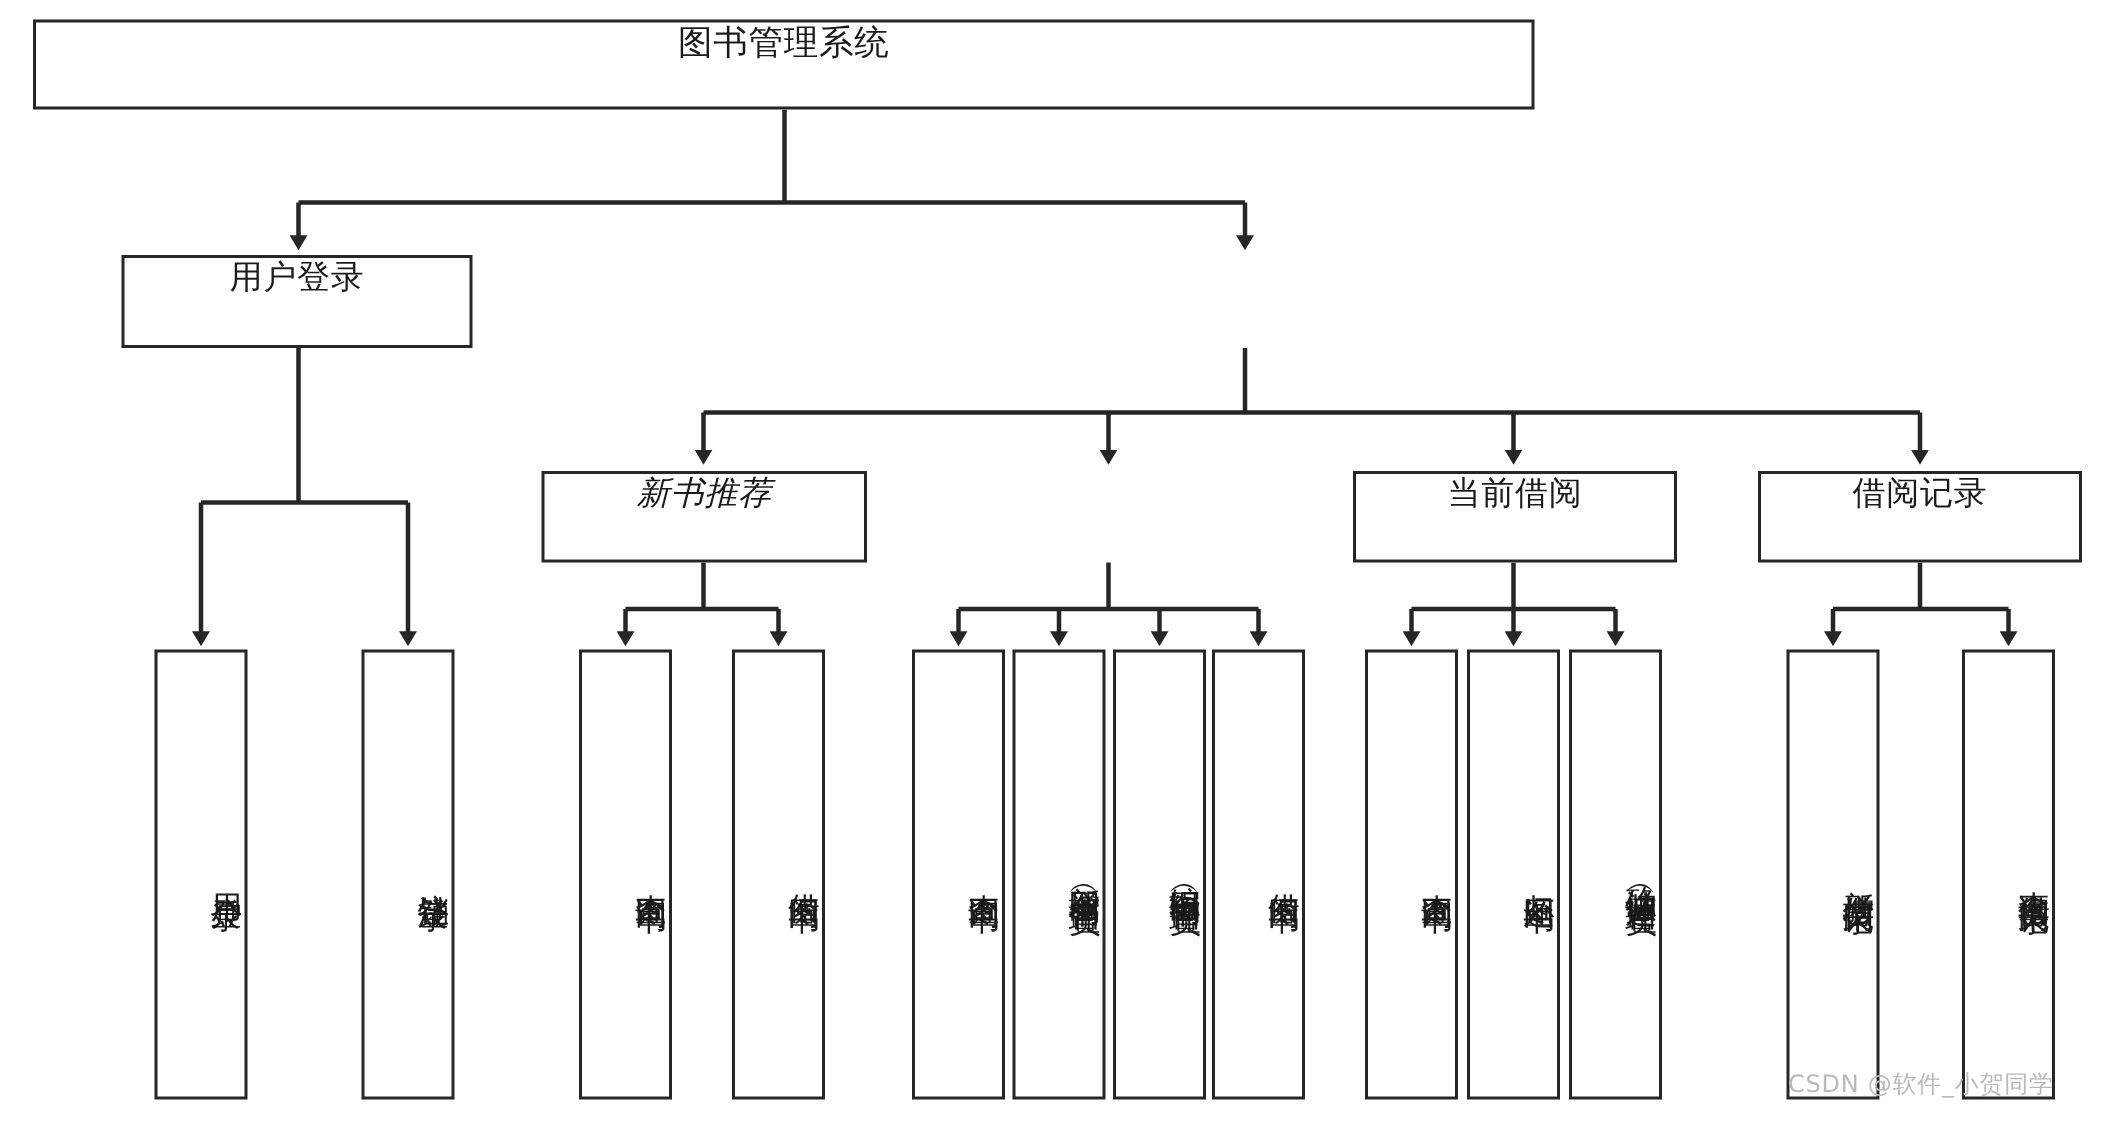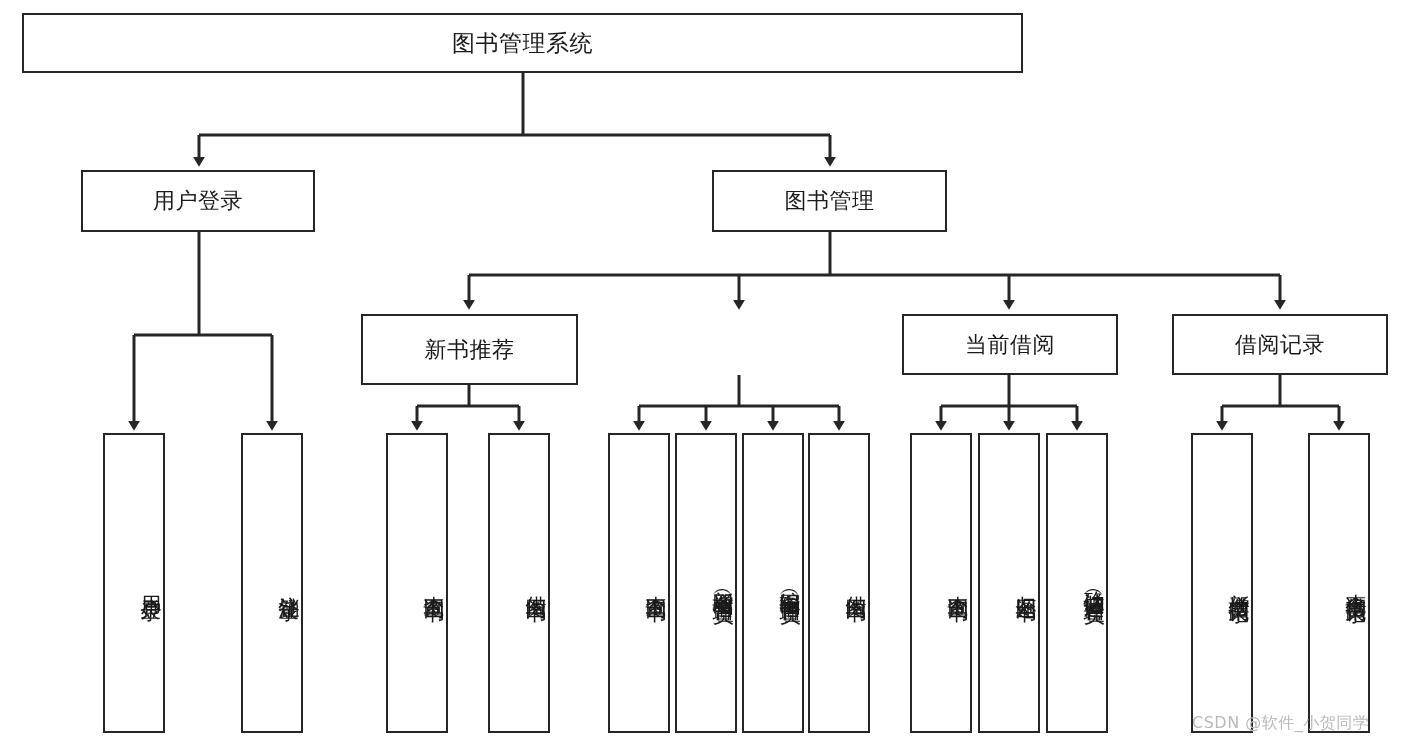--- a/index.html
+++ b/index.html
@@ -24,21 +24,20 @@
     top: 0;
     width: 1405px;
     height: 747px;
   }
   .node {
     position: absolute;
     box-sizing: border-box;
     border: 2.5px solid #262626;
     background: #ffffff;
     display: flex;
-    align-items: center;
     justify-content: center;
     text-align: center;
     color: #1a1a1a;
     letter-spacing: 0.5px;
   }
   .node.horiz {
     font-size: 22px;
     line-height: 1.25;
   }
   .node.root {
@@ -125,25 +124,22 @@
   </svg>
 
   <div class="node horiz root" style="left:22px; top:13px; width:1001px; height:60px;">
     <span>图书管理系统</span>
   </div>
 
   <div class="node horiz" style="left:81px; top:170px; width:234px; height:62px;">
     <span>用户登录</span>
   </div>
 
-  <div class="node horiz" style="left:712px; top:170px; width:235px; height:62px;">
-    <span>图书管理</span>
-  </div>
-
-  <div class="node horiz" style="left:361px; top:314px; width:217px; height:71px;">
+
+  <div class="node horiz" style="left:361px; top:314px; width:217px; height:61px;font-style:italic;">
     <span>新书推荐</span>
   </div>
 
 
   <div class="node horiz" style="left:1172px; top:314px; width:216px; height:61px;">
     <span>借阅记录</span>
   </div>
 
   <div class="node horiz" style="left:902px; top:314px; width:216px; height:61px;">
     <span>当前借阅</span>

